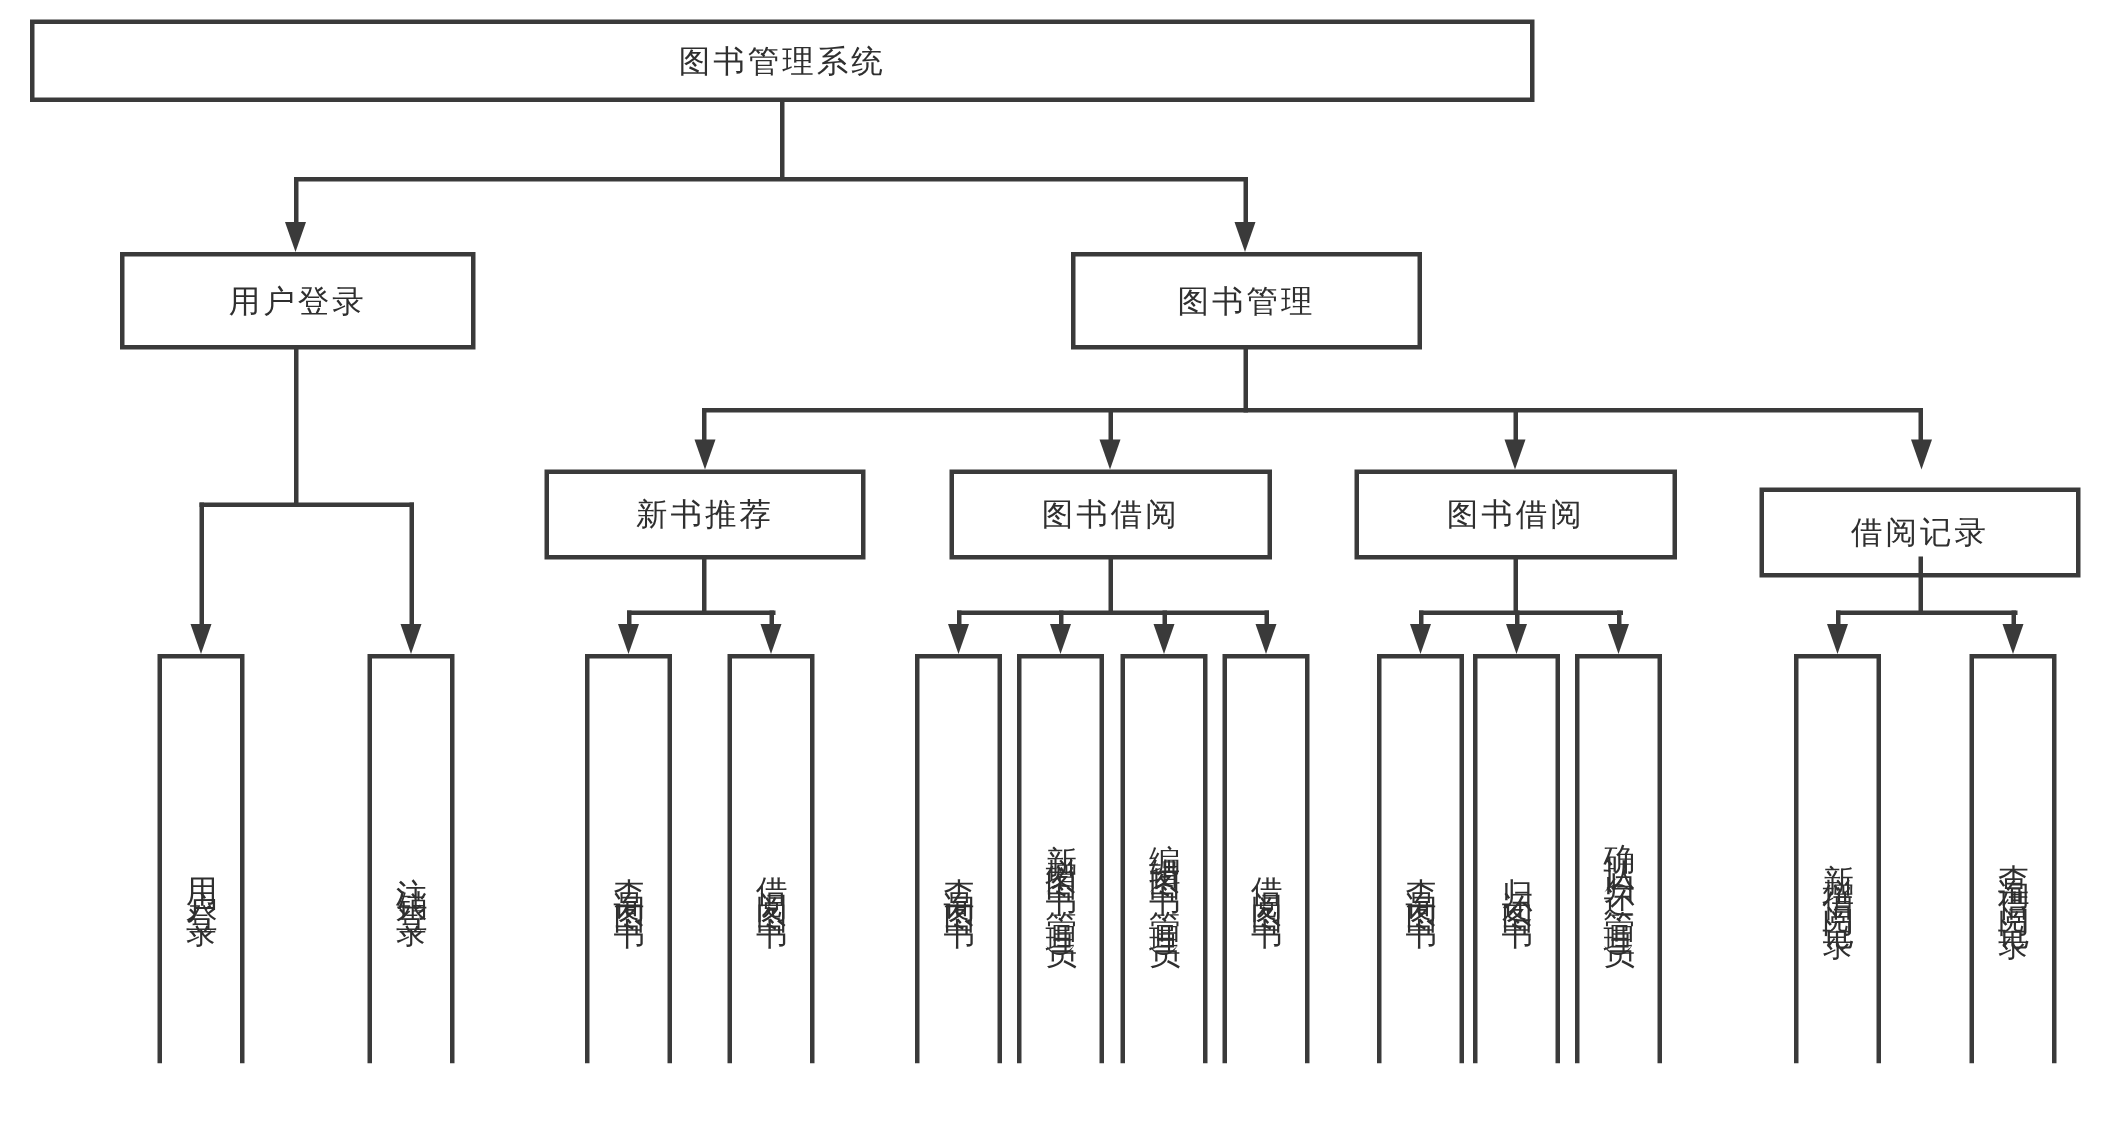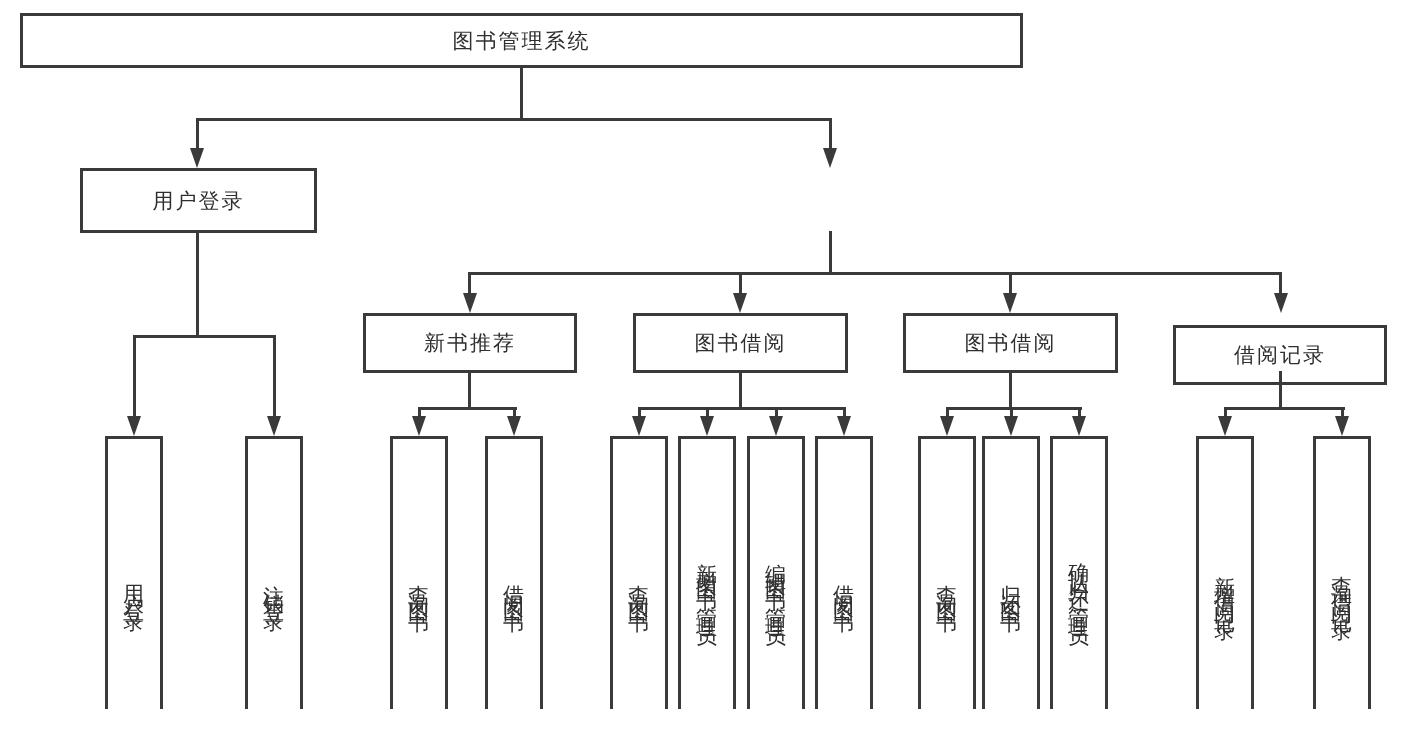--- a/index.html
+++ b/index.html
@@ -40,20 +40,23 @@
 
   <div class="v" style="left:520px; top:66px; height:52px;"></div>
   <div class="h" style="left:196px; top:118px; width:636px;"></div>
   <div class="v" style="left:196px; top:118px; height:32px;"></div>
   <div class="ah" style="left:190px; top:148px;"></div>
   <div class="v" style="left:829px; top:118px; height:32px;"></div>
   <div class="ah" style="left:823px; top:148px;"></div>
 
   <div class="node" style="left:80px; top:168px; width:237px; height:65px;">
     <span>用户登录</span>
+  </div>
+  <div class="node" style="left:714px; top:168px; width:234px; height:65px;">
+    <span>图书管理</span>
   </div>
 
   <div class="v" style="left:196px; top:231px; height:107px;"></div>
   <div class="h" style="left:133px; top:335px; width:143px;"></div>
   <div class="v" style="left:133px; top:335px; height:83px;"></div>
   <div class="ah" style="left:127px; top:416px;"></div>
   <div class="v" style="left:273px; top:335px; height:83px;"></div>
   <div class="ah" style="left:267px; top:416px;"></div>
 
   <div class="v" style="left:829px; top:231px; height:44px;"></div>

